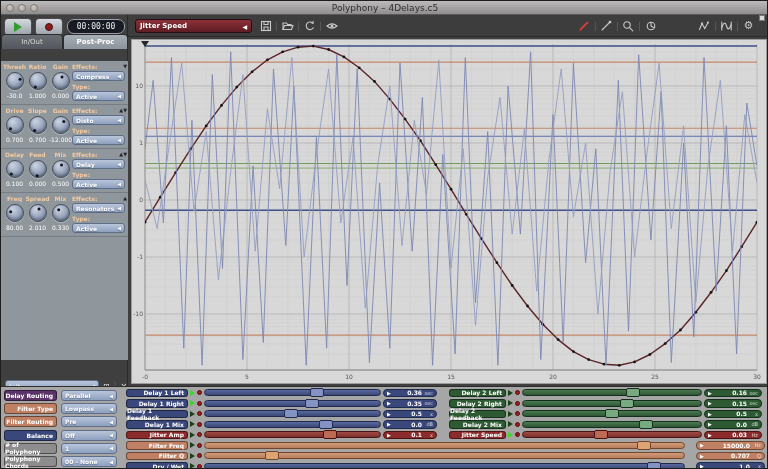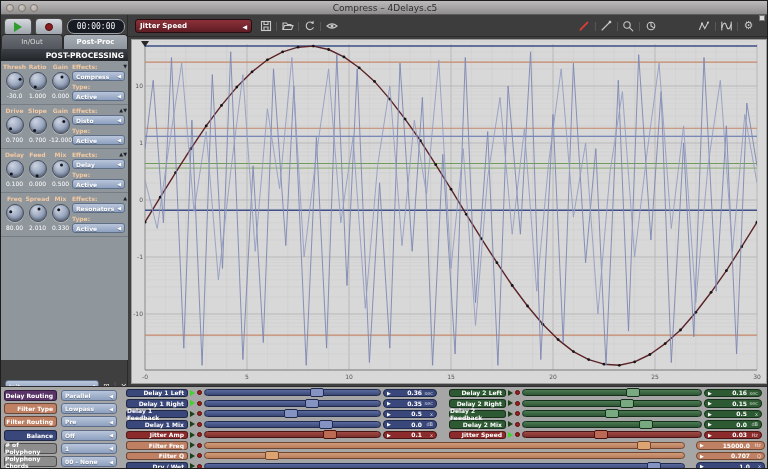--- a/index.html
+++ b/index.html
@@ -108,37 +108,36 @@
 <body>
 
 <div id="app">
 
   <div id="titlebar">
     <div class="tlights">
       <span class="tlight"></span>
       <span class="tlight"></span>
       <span class="tlight"></span>
     </div>
-    <div class="title">Compress – 4Delays.c5</div>
+    <div class="title">Polyphony – 4Delays.c5</div>
   </div>
 
   <div id="leftcol">
     <div class="tbtn" style="left:3px">
         <span class="ptri"></span>
       </div>
     <div class="tbtn" style="left:34px">
         <span class="rdot2"></span>
       </div>
     <div id="timer">00:00:00</div>
 
     <div id="tabs">
       <div class="tab inactive">In/Out</div>
       <div class="tab active">Post-Proc</div>
     </div>
-    <div class="hdrbar" style="top:34px">POST-PROCESSING</div>
 
     <div id="panelbody">
       <div id="ppgroups">
           <div class="ppg">
             <div class="kcell">
       <div class="klab">Thresh</div>
       <div class="knob">
         <span class="kdot" style="transform:translate(4.5px,-3.2px)"></span>
       </div>
       <div class="kval">-30.0</div>

